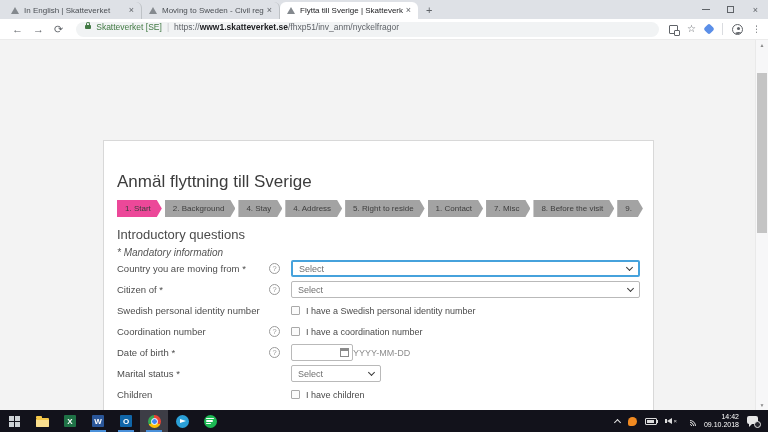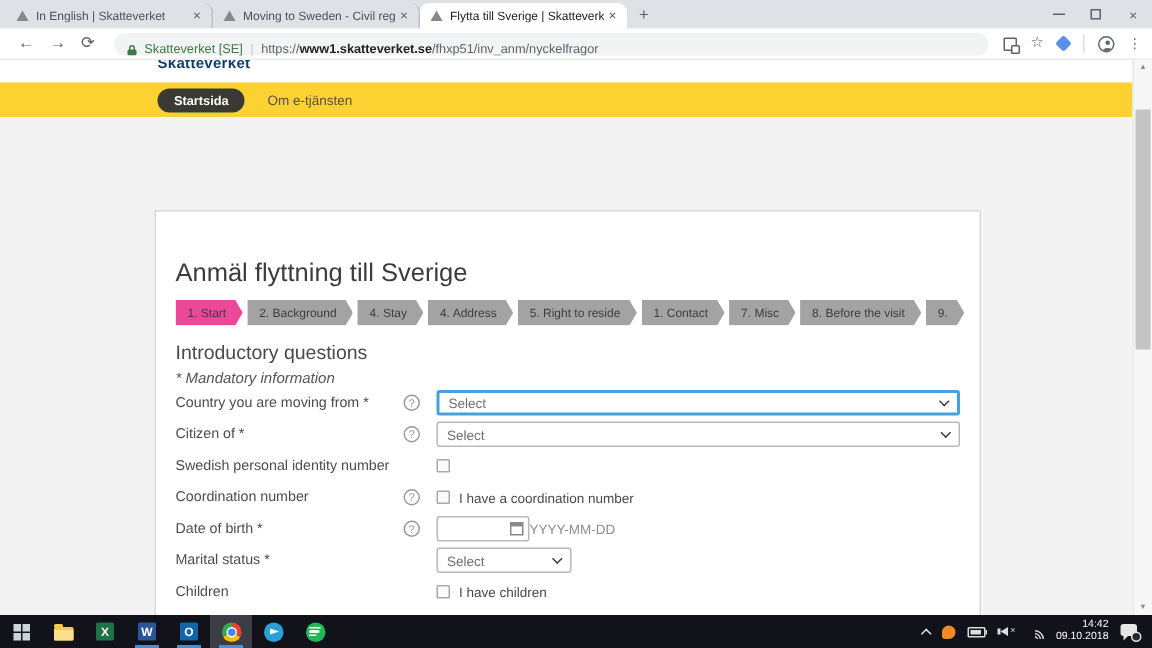--- a/index.html
+++ b/index.html
@@ -15,21 +15,21 @@
   .tab .close { margin-left:3px; font-size:9px; color:#5f6368; line-height:1; }
   .fav-tri { width:0; height:0; border-left:4px solid transparent; border-right:4px solid transparent; border-bottom:7px solid #84898e; margin-right:5px; flex-shrink:0; }
   .newtab { font-size:11px; color:#5f6368; margin-left:8px; margin-bottom:3px; }
   #win-controls { position:absolute; top:0; right:0; height:19px; display:flex; }
   .winbtn { width:25px; height:19px; display:flex; align-items:center; justify-content:center; color:#5f6368; font-size:9px; }
   .min-glyph { display:block; width:8px; height:1px; background:#5f6368; }
   .max-glyph { display:block; width:7px; height:7px; border:1px solid #5f6368; }
 
   #toolbar { position:absolute; top:19px; left:0; right:0; height:21px; background:#fff; display:flex; align-items:center; padding:0 7px; border-bottom:1px solid #ebebeb; }
   .navbtn { font-size:11px; color:#5f6368; margin:0 5px; line-height:1; }
-  #omnibox { flex:1; height:15px; background:#f1f3f4; border-radius:8px; display:flex; align-items:flex-end; padding:0 9px; margin:0 8px; font-size:8.5px; color:#5f6368; white-space:nowrap; overflow:hidden; }
+  #omnibox { flex:1; height:15px; background:#f1f3f4; border-radius:8px; display:flex; align-items:flex-start; padding:0 9px; margin:0 8px; font-size:8.5px; color:#5f6368; white-space:nowrap; overflow:hidden; }
   .lock { width:6px; height:7px; position:relative; margin-right:5px; flex-shrink:0; }
   .lock i { display:block; position:absolute; left:1px; top:0; width:4px; height:4px; border:1px solid #427a44; border-bottom:none; border-radius:3px 3px 0 0; }
   .lock b { display:block; position:absolute; left:0; bottom:0; width:6px; height:4px; background:#427a44; border-radius:1px; }
   .ev { color:#427a44; margin-right:5px; }
   .om-sep { color:#c6c9cc; margin-right:5px; }
   .url-host { color:#202124; font-weight:bold; }
   #toolbar-icons { display:flex; align-items:center; gap:9px; margin-left:2px; }
   .tr-icon { width:9px; height:9px; border:1px solid #5f6368; border-radius:1px; position:relative; }
   .tr-icon i { display:block; position:absolute; right:-3px; bottom:-3px; width:6px; height:6px; background:#fff; border:1px solid #5f6368; border-radius:1px; }
   .star { font-size:10px; color:#5f6368; line-height:1; }
@@ -181,27 +181,20 @@
     <span class="tb-sep"></span>
     <span class="avatar">
         <i></i>
         <b></b>
       </span>
     <span class="kebab">⋮</span>
   </div>
 </div>
 
 <div id="page">
-  <div id="logo-strip">
-    <span class="logo-text">Skatteverket</span>
-  </div>
-  <div id="yellow-band">
-    <span class="startsida-pill">Startsida</span>
-    <span class="om-link">Om e-tjänsten</span>
-  </div>
 
   <div id="card">
     <div class="card-title">Anmäl flyttning till Sverige</div>
 
     <div class="steps">
       <div class="step active">1. Start</div>
       <div class="step">2. Background</div>
       <div class="step">4. Stay</div>
       <div class="step">4. Address</div>
       <div class="step">5. Right to reside</div>
@@ -240,20 +233,21 @@
             <span class="chev"></span>
           </span>
         </span>
       </div>
 
       <div class="frow">
         <span class="flabel">Swedish personal identity number</span>
         <span class="helpcell"></span>
         <span class="ctrl">
           <span class="checkbox"></span>
+          <span class="cb-label">I have a Swedish personal identity number</span>
         </span>
       </div>
 
       <div class="frow">
         <span class="flabel">Coordination number</span>
         <span class="helpcell">
             <span class="help-icon">?</span>
           </span>
         <span class="ctrl">
           <span class="checkbox"></span>

